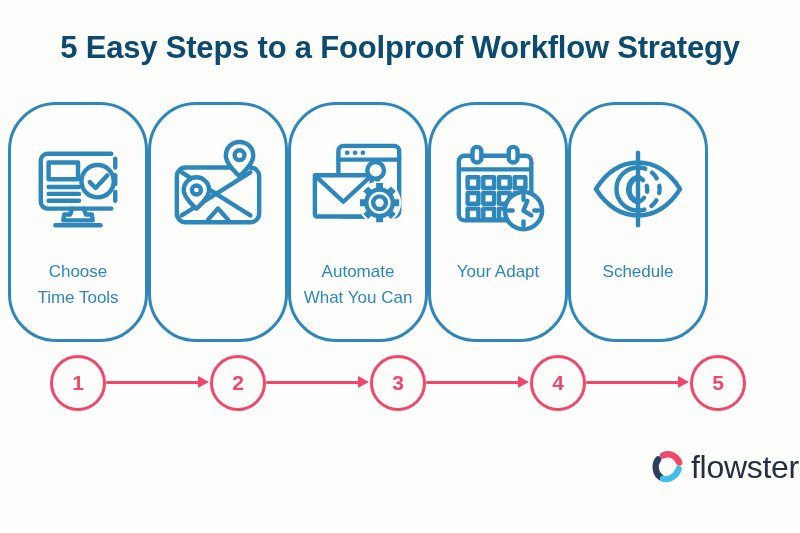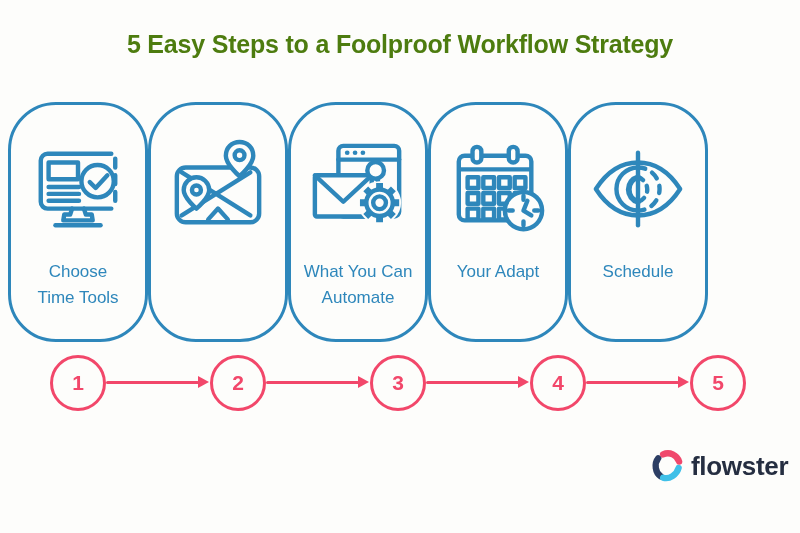--- a/index.html
+++ b/index.html
@@ -2,21 +2,21 @@
 <html><head>
 <meta charset="utf-8">
 <style>
   html,body{margin:0;padding:0;}
   .canvas{
     position:relative;width:800px;height:533px;background:#FDFDFB;
     font-family:"Liberation Sans",sans-serif;overflow:hidden;
   }
   .title{
     position:absolute;top:30px;left:0;width:100%;text-align:center;
-    font-size:25px;font-weight:bold;color:#4d7c0f;letter-spacing:-0.2px;
+    font-size:31px;font-weight:bold;color:#0c4a6e;letter-spacing:-0.2px;
   }
   .cards{position:absolute;top:102px;left:8px;display:flex;}
   .card{
     box-sizing:border-box;width:140px;height:240px;border:3px solid #2E87BB;
     border-radius:48px;display:flex;flex-direction:column;align-items:center;
     background:transparent;
   }
   .icon{margin-top:34px;width:98px;height:100px;}
   .icon svg{display:block;width:100%;height:100%;}
   .ic{stroke:#2E87BB;fill:none;stroke-width:4.5;stroke-linecap:round;stroke-linejoin:round;}
@@ -38,21 +38,21 @@
   .c1{left:50px;} .c2{left:210px;} .c3{left:370px;} .c4{left:530px;} .c5{left:690px;}
   .arrow{position:absolute;top:381px;height:3px;width:93px;background:#F2476A;border-radius:2px;}
   .arrow::after{
     content:"";position:absolute;right:-10px;top:-5px;width:0;height:0;
     border-left:11px solid #F2476A;border-top:6.5px solid transparent;
     border-bottom:6.5px solid transparent;
   }
   .a1{left:106px;} .a2{left:266px;} .a3{left:426px;} .a4{left:586px;}
   .logo{position:absolute;left:649px;top:449px;display:flex;align-items:center;gap:7px;}
   .logo-icon{width:35px;height:35px;}
-  .logo-text{color:#252E41;font-size:26px;font-weight:bold;letter-spacing:-0.3px;}
+  .logo-text{color:#252E41;font-size:32px;font-weight:normal;letter-spacing:-0.3px;}
 </style>
 </head>
 <body>
 
 <div class="canvas">
 
   <div class="title">5 Easy Steps to a Foolproof Workflow Strategy</div>
 
   <div class="cards">
 
@@ -101,22 +101,22 @@
           <path class="ic" d="M6,36 L35,63 L64,36"></path>
           <circle class="ic-fill" cx="68" cy="31" r="8.5"></circle>
           <path class="ic" d="M70,40 L72,51"></path>
           <circle class="ic-mask" cx="72" cy="64" r="22"></circle>
           <path class="ic-teeth" d="M84.5,64 L92,64 M80.8,72.8 L86.1,78.1 M72,76.5 L72,84 M63.2,72.8 L57.9,78.1 M59.5,64 L52,64 M63.2,55.2 L57.9,49.9 M72,51.5 L72,44 M80.8,55.2 L86.1,49.9"></path>
           <circle class="ic-fill" cx="72" cy="64" r="13.5" stroke-width="5"></circle>
           <circle class="ic" cx="72" cy="64" r="6.5"></circle>
         </svg>
       </div>
       <div class="label">
+        <div>Automate</div>
         <div>What You Can</div>
-        <div>Automate</div>
       </div>
     </div>
 
     <div class="card">
       <div class="icon">
         <svg viewBox="0 0 100 100">
           <rect class="ic" x="10" y="16" width="74" height="66" rx="6"></rect>
           <path class="ic" d="M11,30 H83"></path>
           <rect class="ic-fill" x="24" y="7" width="9" height="16" rx="4.5"></rect>
           <rect class="ic-fill" x="61" y="7" width="9" height="16" rx="4.5"></rect>

